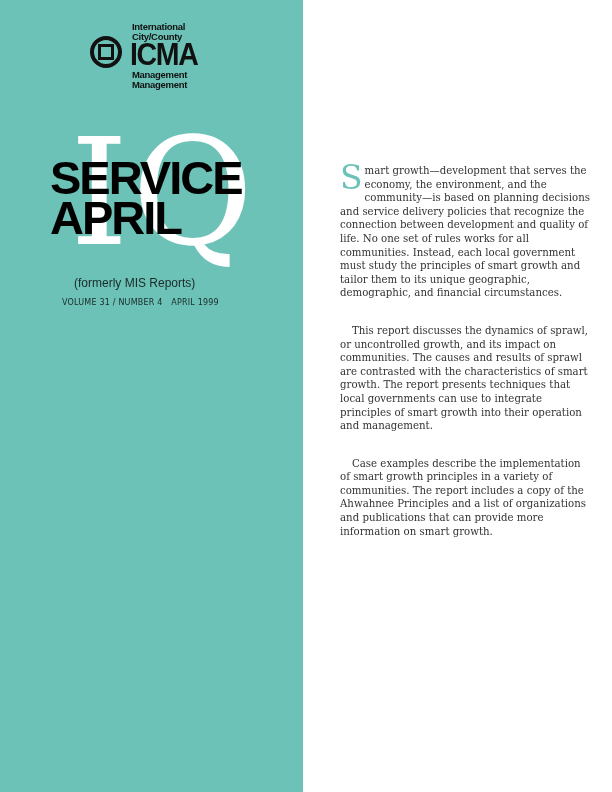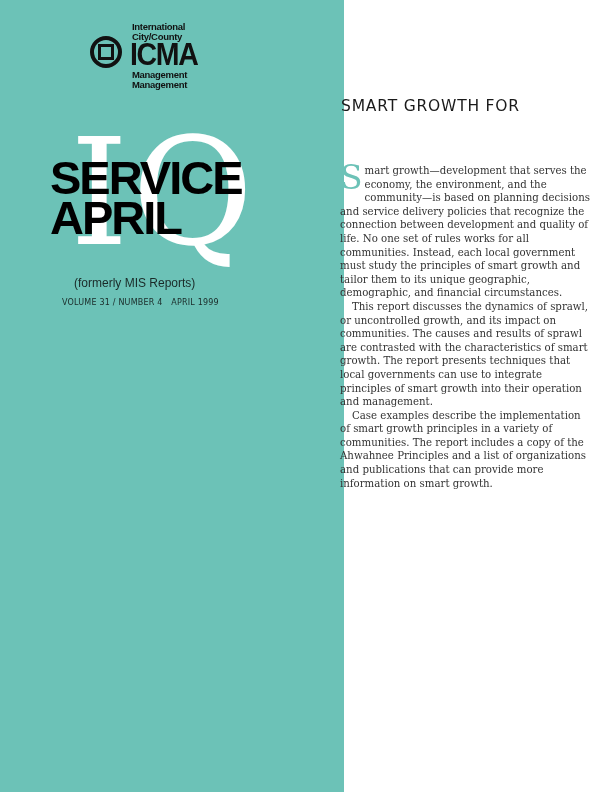--- a/index.html
+++ b/index.html
@@ -2,21 +2,21 @@
 <html><head>
   <meta charset="utf-8">
   <style>
     html, body { margin: 0; padding: 0; }
     body {
       width: 612px; height: 792px; position: relative; overflow: hidden;
       background: #ffffff;
       font-family: "DejaVu Serif", serif;
     }
     .left-panel {
-      position: absolute; left: 0; top: 0; width: 344px; height: 792px;
+      position: absolute; left: 0; top: 0; width: 303px; height: 792px;
       background: #6cc2b7;
     }
     .logo {
       position: absolute; left: 90px; top: 22px; width: 130px; height: 68px;
     }
     .logo-ring {
       position: absolute; left: 0; top: 14px; width: 32px; height: 32px;
       border: 4px solid #111; border-radius: 50%; box-sizing: border-box;
     }
     .logo-square {
@@ -70,21 +70,21 @@
       font-family: "DejaVu Sans", sans-serif; font-size: 15.5px; line-height: 21px;
       color: #1a1a1a; letter-spacing: 0.8px;
     }
     .headline span { display: block; }
     .body-text {
       position: absolute; left: 340px; top: 164px; width: 250px;
       font-family: "DejaVu Serif", serif; font-size: 10.2px; line-height: 13.6px;
       color: #333;
     }
     .body-text p { margin: 0; }
-    .body-text p.indent { text-indent: 12px; }
+    .body-text p.indent { text-indent: 12px; margin-top: 24px; }
     .dropcap {
       float: left; font-family: "DejaVu Serif", serif; font-size: 33px;
       line-height: 28px; color: #6cc2b7; margin: 0 2px 0 0;
     }
   </style>
 </head>
 <body>
 
 <div class="left-panel">
   <div class="logo">
@@ -113,20 +113,19 @@
 
   <div class="formerly">(formerly MIS Reports)</div>
 
   <div class="issue">
     <span>VOLUME 31 / NUMBER 4</span>
     <span>APRIL 1999</span>
   </div>
 </div>
 
 <div class="headline">
-  <span>SMART GROWTH FOR</span>
 </div>
 
 <div class="body-text">
   <p><span class="dropcap">S</span><span>mart growth—development that serves the economy, the environment, and the community—is based on planning decisions and service delivery policies that recognize the connection between development and quality of life. No one set of rules works for all communities. Instead, each local government must study the principles of smart growth and tailor them to its unique geographic, demographic, and financial circumstances.</span></p>
   <p class="indent">This report discusses the dynamics of sprawl, or uncontrolled growth, and its impact on communities. The causes and results of sprawl are contrasted with the characteristics of smart growth. The report presents techniques that local governments can use to integrate principles of smart growth into their operation and management.</p>
   <p class="indent">Case examples describe the implementation of smart growth principles in a variety of communities. The report includes a copy of the Ahwahnee Principles and a list of organizations and publications that can provide more information on smart growth.</p>
 </div>
 
 </body></html>

